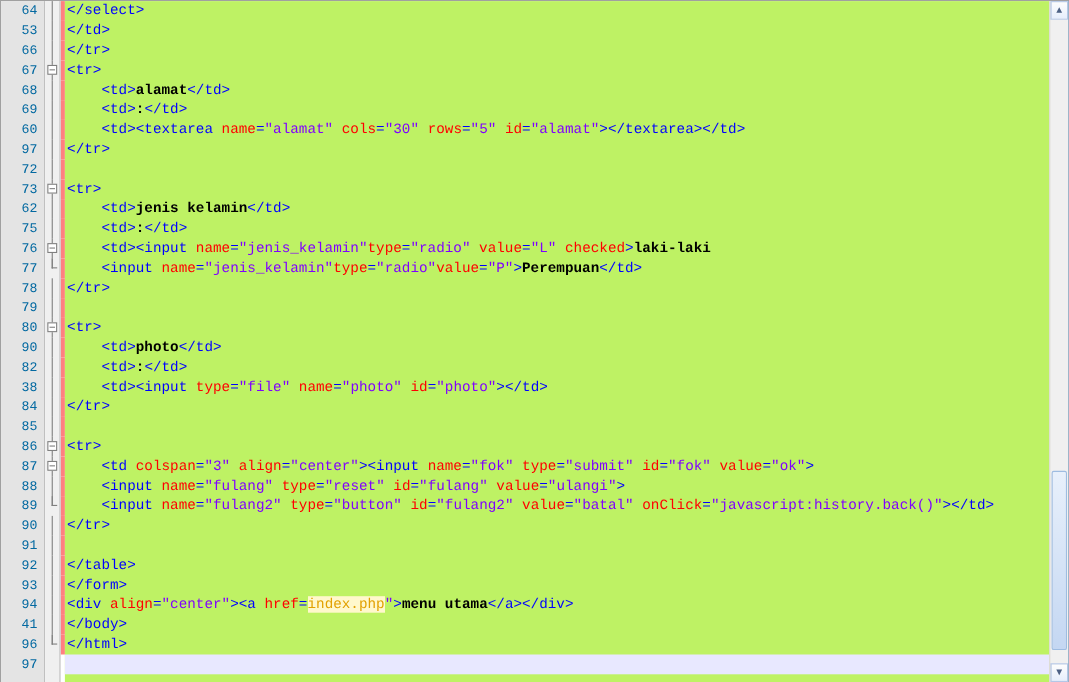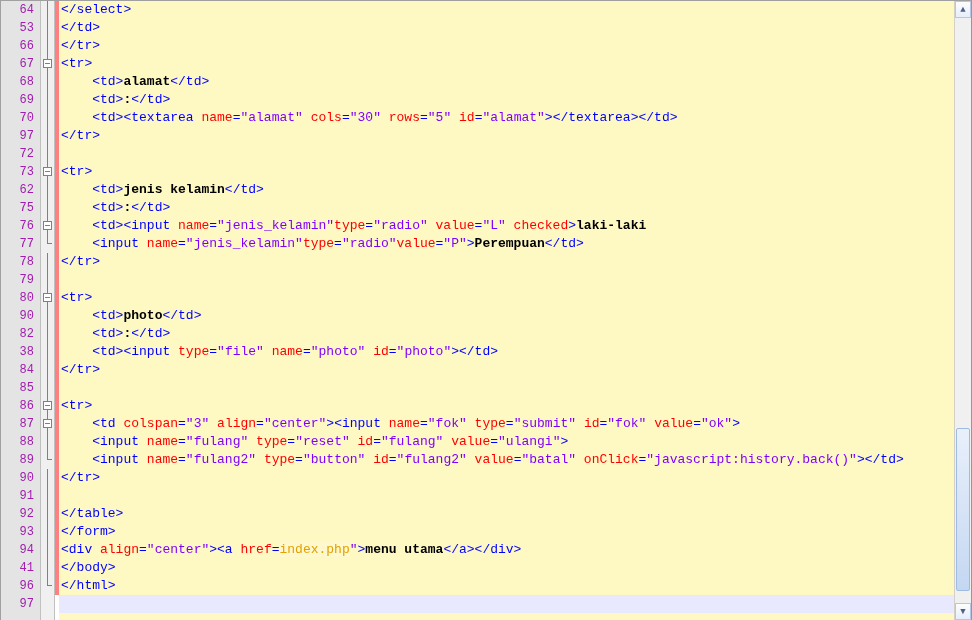--- a/index.html
+++ b/index.html
@@ -18,21 +18,21 @@
     border-top: 1px solid #a0a0a0;
     border-left: 1px solid #a0a0a0;
     border-right: 1px solid #7f9db9;
   }
   .gutter {
     width: 40px;
     background: #e4e4e4;
     border-right: 1px solid #c0c0c0;
     flex-shrink: 0;
     text-align: right;
-    color: #a21caf;
+    color: #0369a1;
     font-size: 12px;
   }
   .gutter .ln {
     height: 18px;
     line-height: 18px;
     padding-right: 6px;
   }
   .fold-col {
     width: 14px;
     background: #f0f0f0;
@@ -75,21 +75,21 @@
     background: #fff;
     flex-shrink: 0;
   }
   .change-col .chg {
     height: 18px;
     background: #ff8080;
   }
   .code {
     flex: 1;
     white-space: pre;
-    background: #fef9c3;
+    background: #bef264;
     position: relative;
   }
   .code .row {
     height: 18px;
     line-height: 18px;
     padding-left: 2px;
   }
   .code .row.current {
     background: #e8e8ff;
   }
@@ -129,21 +129,21 @@
 <body>
 
 <div class="editor">
   <div class="gutter" id="gutter">
       <div class="ln">64</div>
       <div class="ln">53</div>
       <div class="ln">66</div>
       <div class="ln">67</div>
       <div class="ln">68</div>
       <div class="ln">69</div>
-      <div class="ln">70</div>
+      <div class="ln">60</div>
       <div class="ln">97</div>
       <div class="ln">72</div>
       <div class="ln">73</div>
       <div class="ln">62</div>
       <div class="ln">75</div>
       <div class="ln">76</div>
       <div class="ln">77</div>
       <div class="ln">78</div>
       <div class="ln">79</div>
       <div class="ln">80</div>

